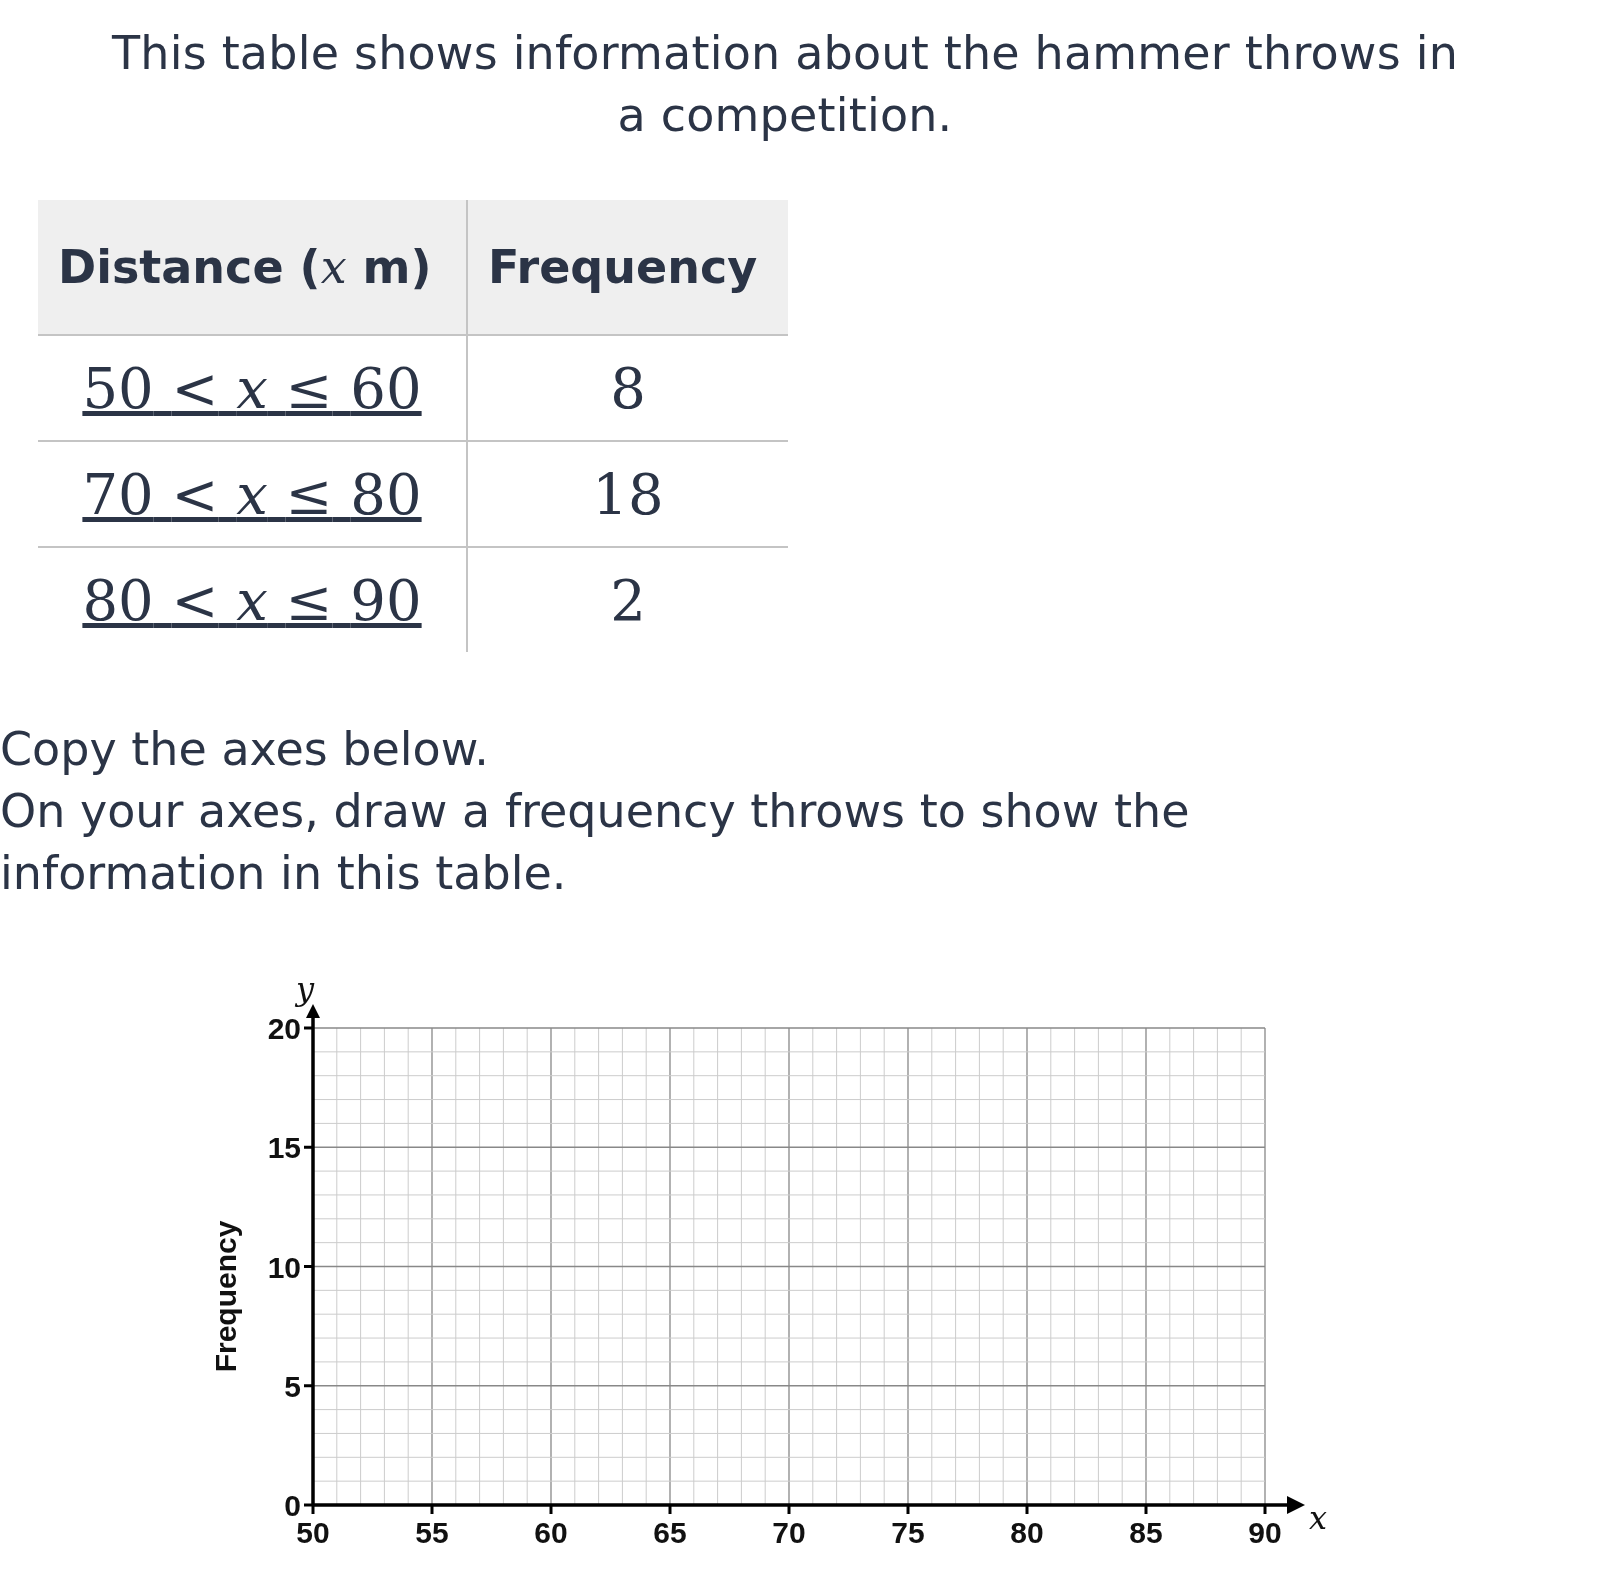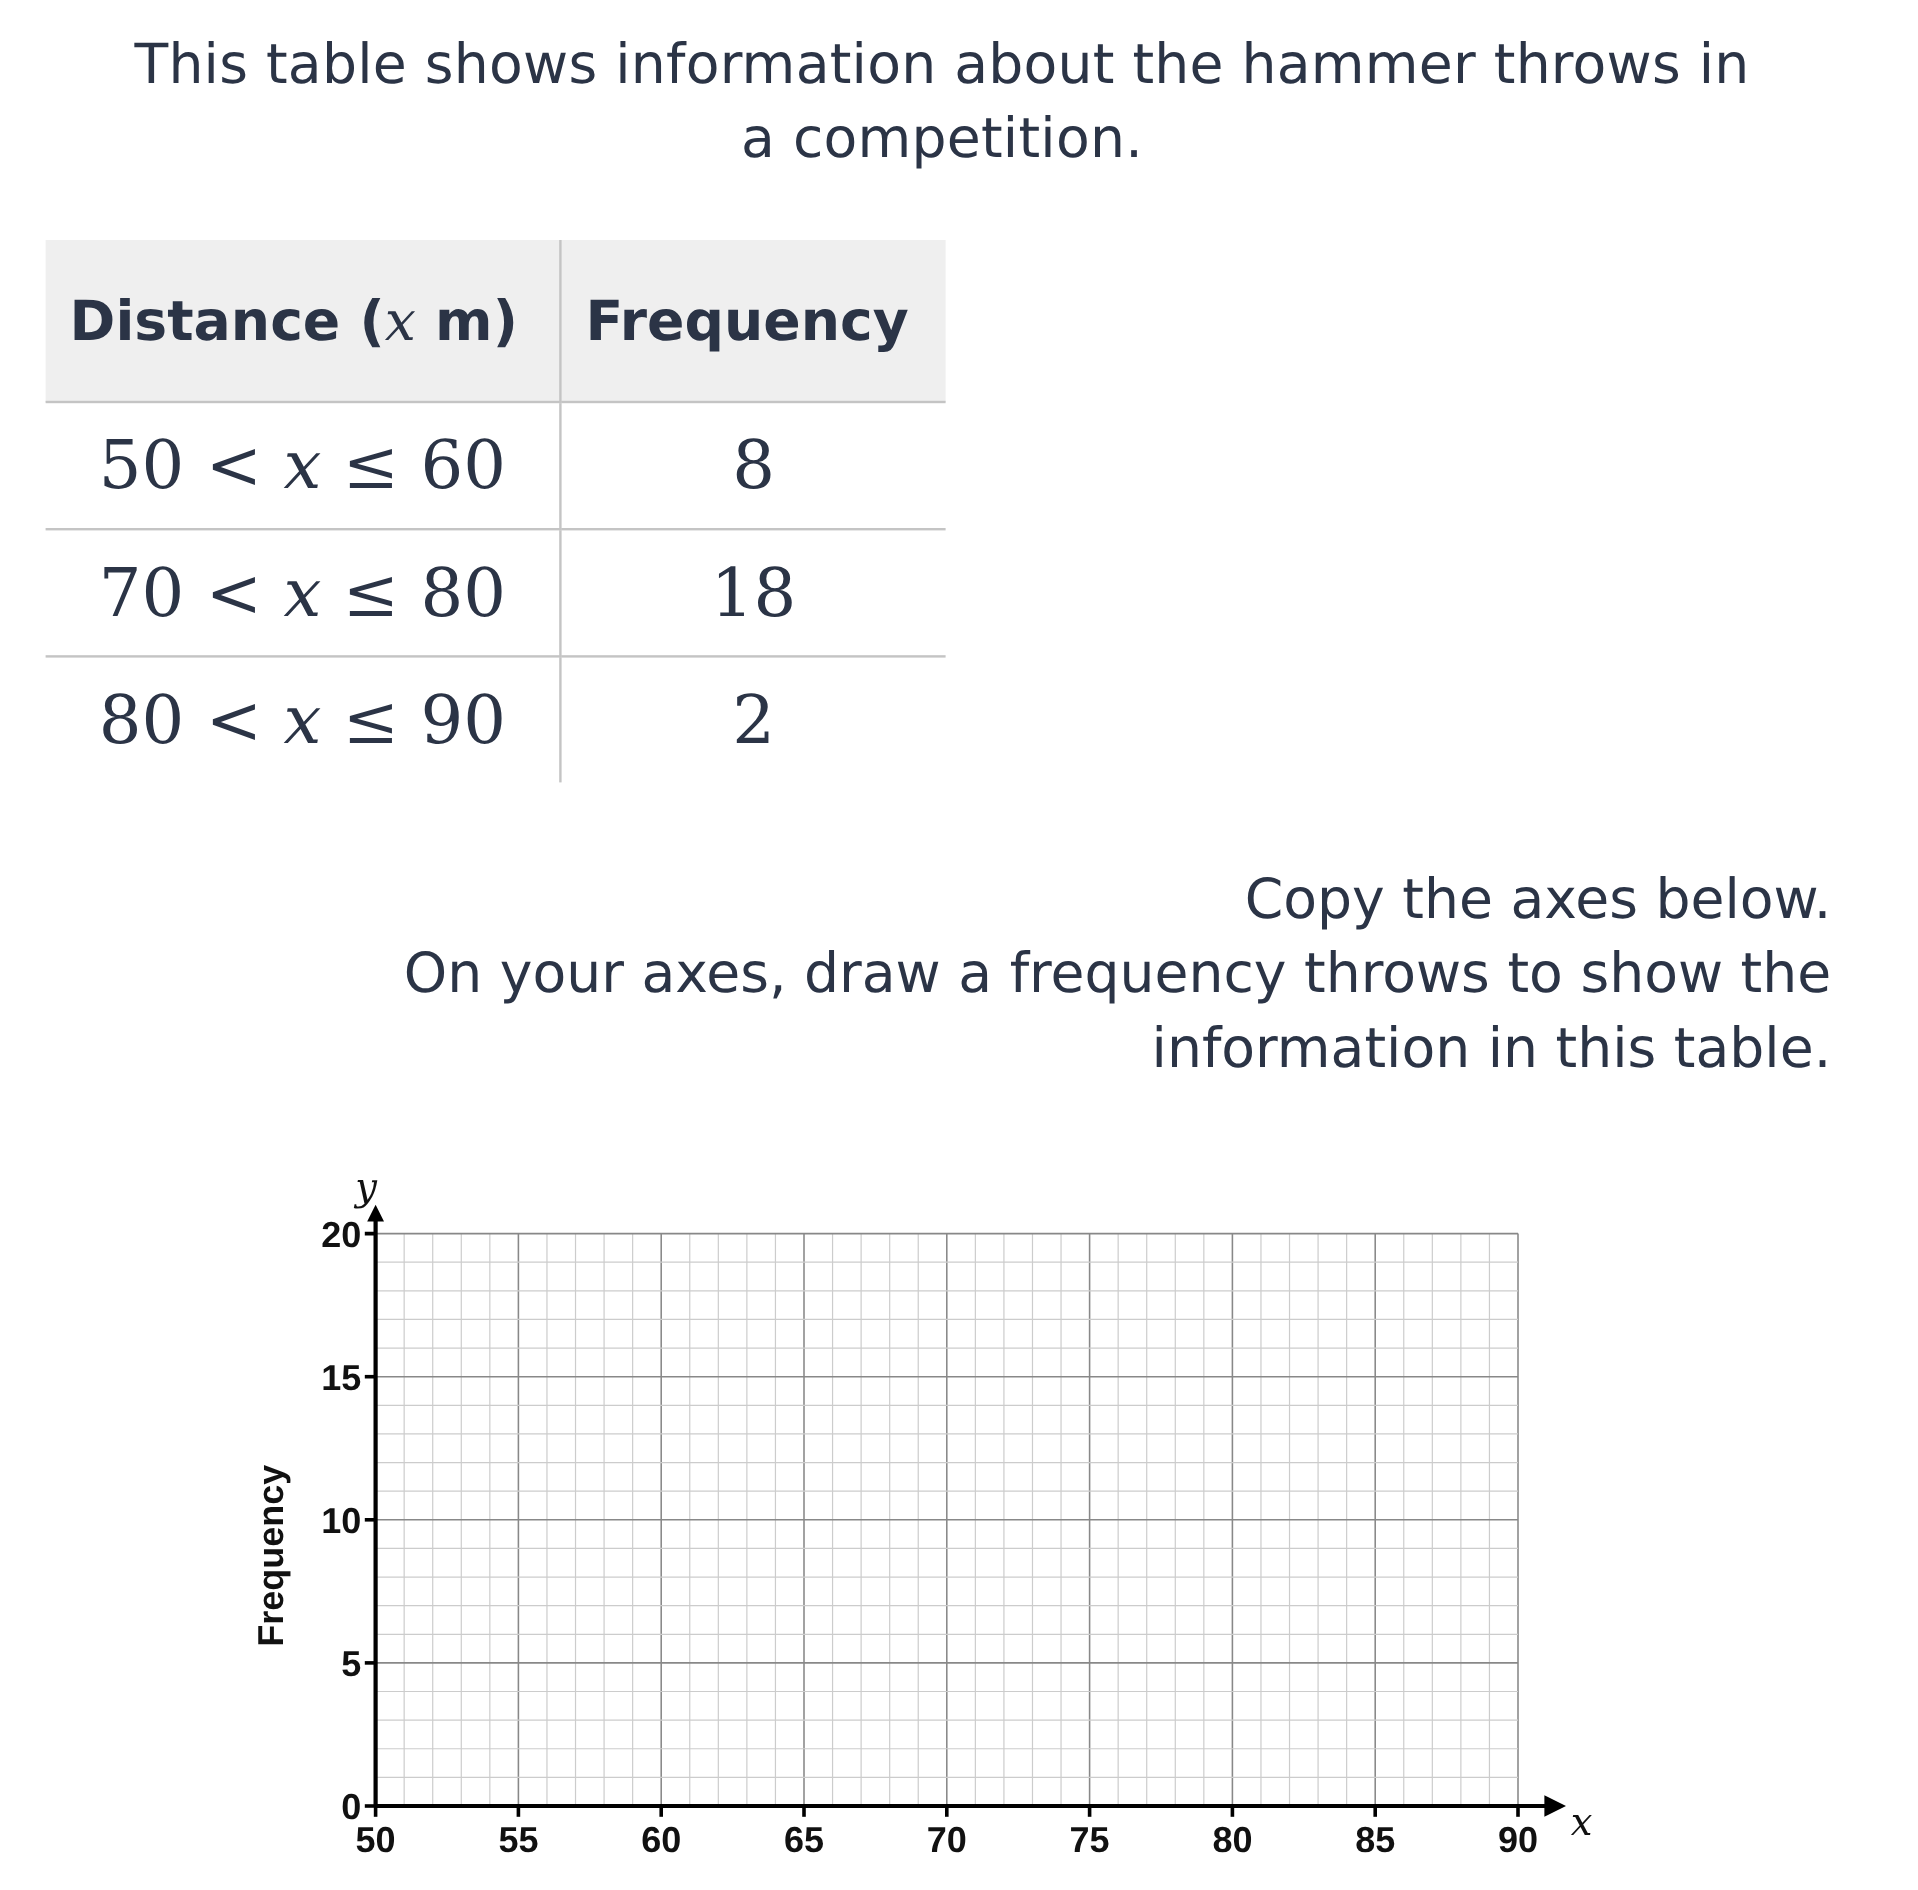--- a/index.html
+++ b/index.html
@@ -9,23 +9,23 @@
                font-size: 46px; line-height: 62px; color: #2b3446; letter-spacing: 0.2px; }
     table.freq { position: absolute; left: 38px; top: 200px; border-collapse: collapse; }
     table.freq th { background: #efefef; font-weight: bold; font-size: 46px; color: #2b3446;
                     height: 102px; padding: 16px 20px; text-align: left; white-space: nowrap;
                     border-bottom: 2px solid #c4c4c4; }
     table.freq th.c1 { width: 388px; border-right: 2px solid #c4c4c4; }
     table.freq th.c2 { width: 280px; }
     table.freq td { height: 102px; border-bottom: 2px solid #c4c4c4; font-family: "DejaVu Serif", serif;
                     font-size: 56px; color: #2b3446; text-align: center; }
     table.freq tr:last-child td { border-bottom: none; margin-top: 48px; }
-    table.freq td.c1 { border-right: 2px solid #c4c4c4; }
+    table.freq td.c1 { border-right: 2px solid #c4c4c4; text-decoration: underline; }
     .ital { font-style: italic; }
-    .instr { position: absolute; left: 0; top: 718px; width: 1526px; text-align: right;
+    .instr { position: absolute; left: 0; top: 718px; width: 1526px; text-align: left;
              font-size: 46px; line-height: 62px; color: #2b3446; }
     .chart { position: absolute; left: 0; top: 960px; }
     .chart svg text { font-family: "Liberation Sans", sans-serif; }
   </style>
 </head>
 <body>
 
 <div class="q-title">
   <div>This table shows information about the hammer throws in</div>
   <div>a competition.</div>

